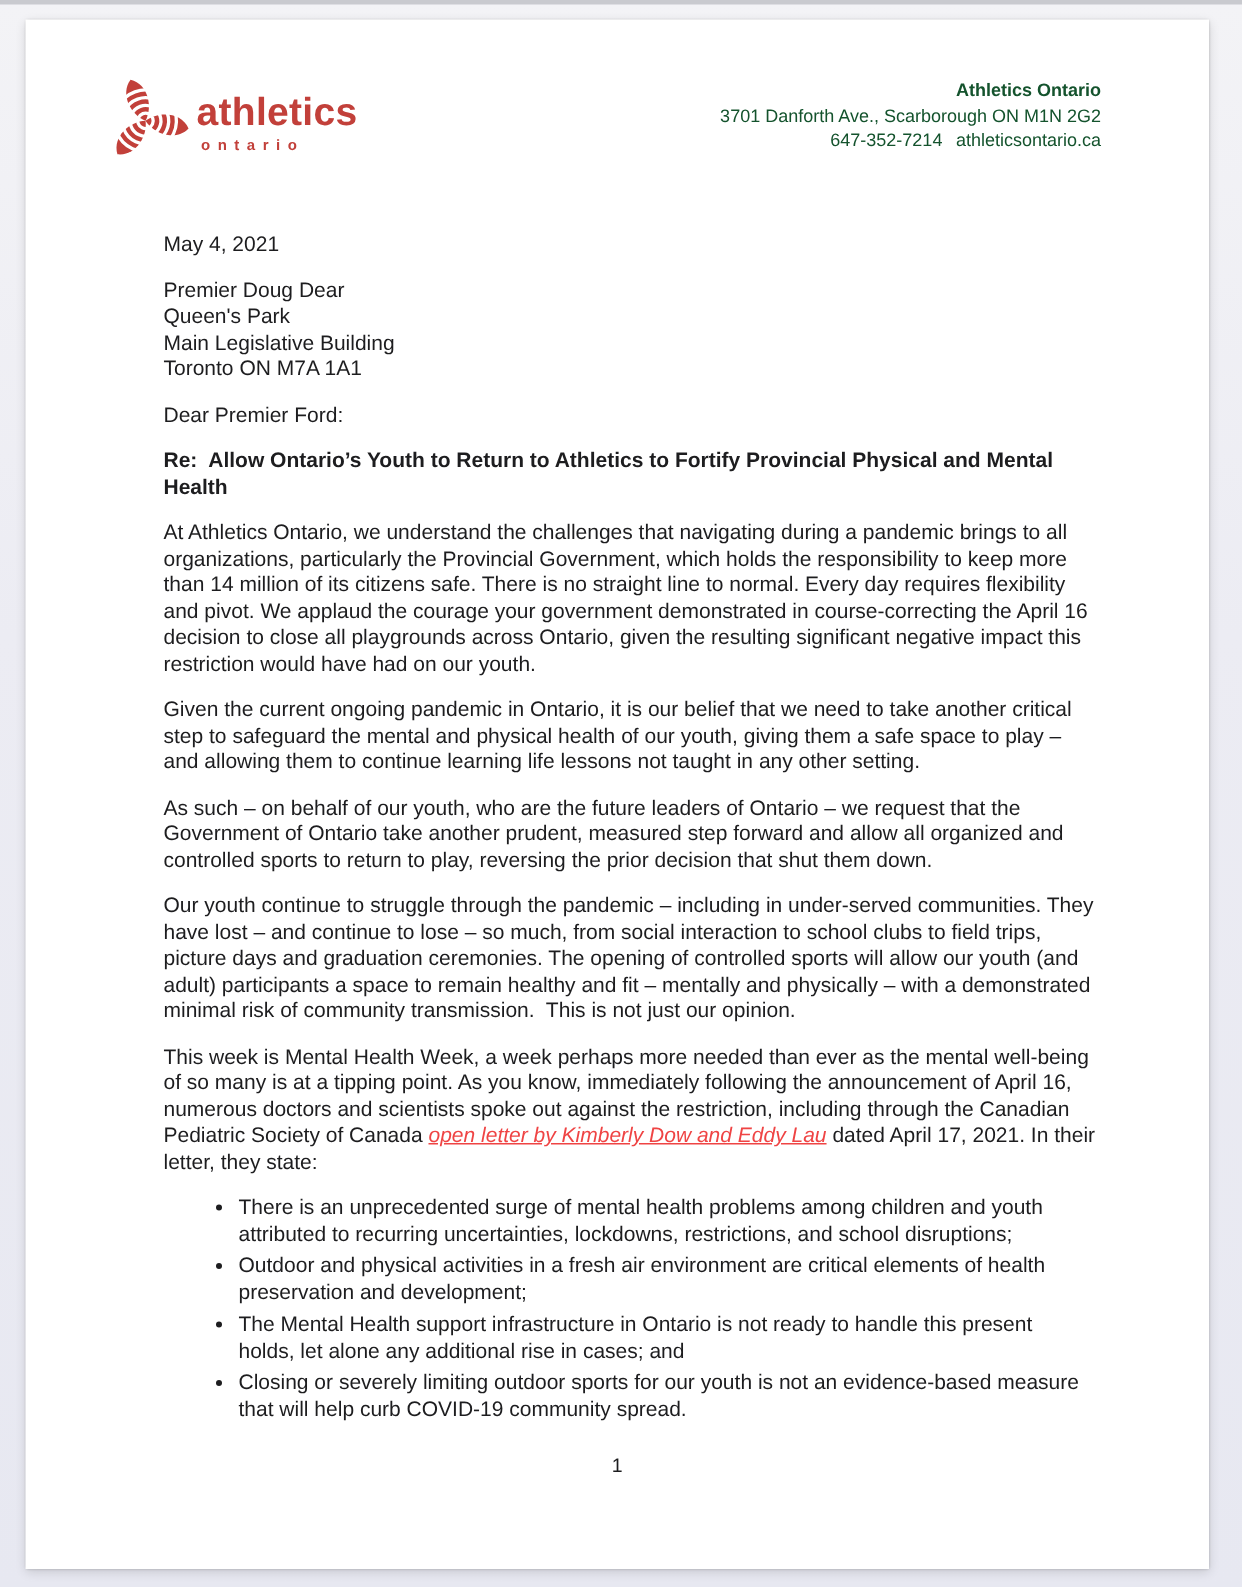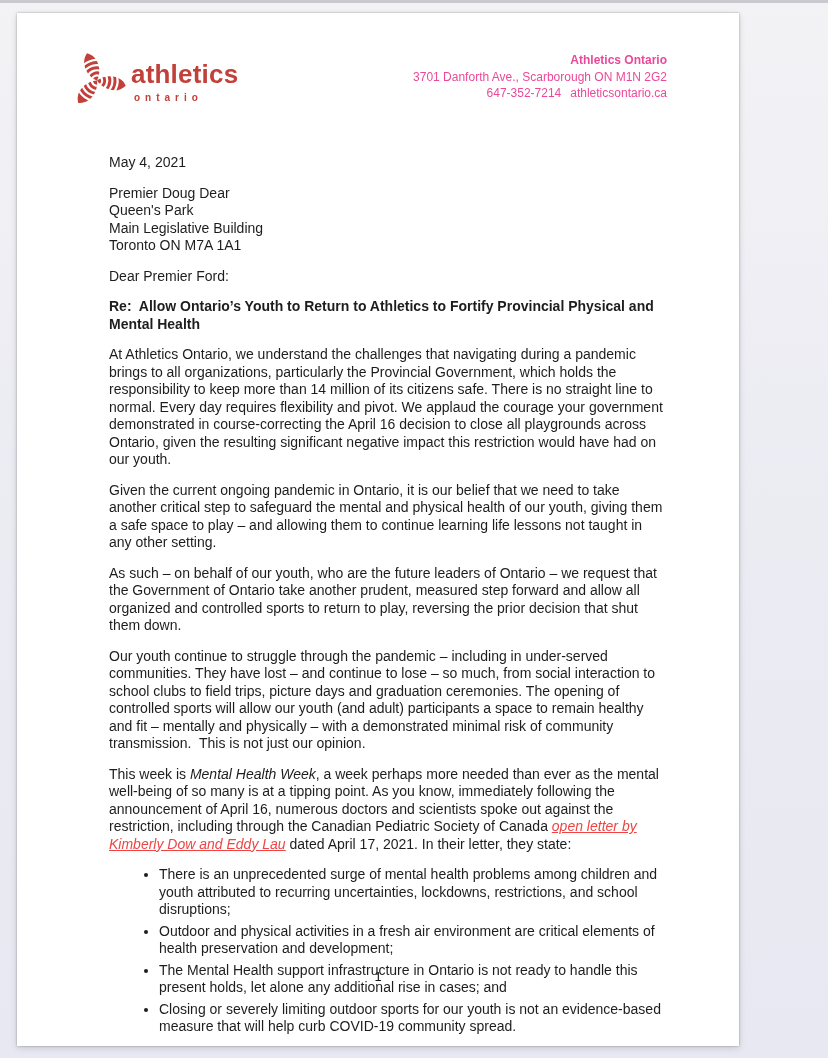--- a/index.html
+++ b/index.html
@@ -11,21 +11,21 @@
     position: relative;
   }
   .top-strip {
     position: absolute; top: 0; left: 0;
     width: 100%; height: 3px;
     background: #c9cacf;
   }
   .page {
     position: absolute;
     left: 17px; top: 13px;
-    width: 722px; height: 1033px;
+    width: 789px; height: 1033px;
     background: #ffffff;
     box-shadow: 0 0 2px rgba(0,0,0,0.30), 0 2px 7px rgba(0,0,0,0.14);
   }
   
   .letterhead {
     display: flex;
     justify-content: space-between;
     align-items: flex-start;
     margin: 34px 72px 0 50px;
   }
@@ -36,35 +36,35 @@
     font-size: 26px; font-weight: 700; letter-spacing: 0.2px;
     color: #c2403a; line-height: 1;
   }
   .logo-sub {
     font-size: 10px; font-weight: 700; letter-spacing: 5px;
     color: #c2403a; margin-top: 5px; padding-left: 3px;
   }
   .contact {
     text-align: right;
     font-size: 12px; line-height: 16.5px;
-    color: #ec4899;
+    color: #14532d;
     padding-top: 5px;
   }
   .contact .org { font-weight: 700; }
   .contact .phone { margin-right: 9px; }
   
   .content {
     margin: 45px 73px 0 92px;
     font-size: 14px; line-height: 17.5px;
     color: #1d1d1f;
     text-align: left;
   }
   .block { margin-bottom: 13px; }
   .subject { font-weight: 700; }
-  .italic { font-style: italic; }
+  .italic { }
   a.doc-link {
     color: #ef4444;
     font-style: italic;
     text-decoration: underline;
     cursor: pointer;
   }
   ul.points { margin: 0; padding-left: 46px; }
   ul.points li { margin: 4px; }
   
   .page-footer {

